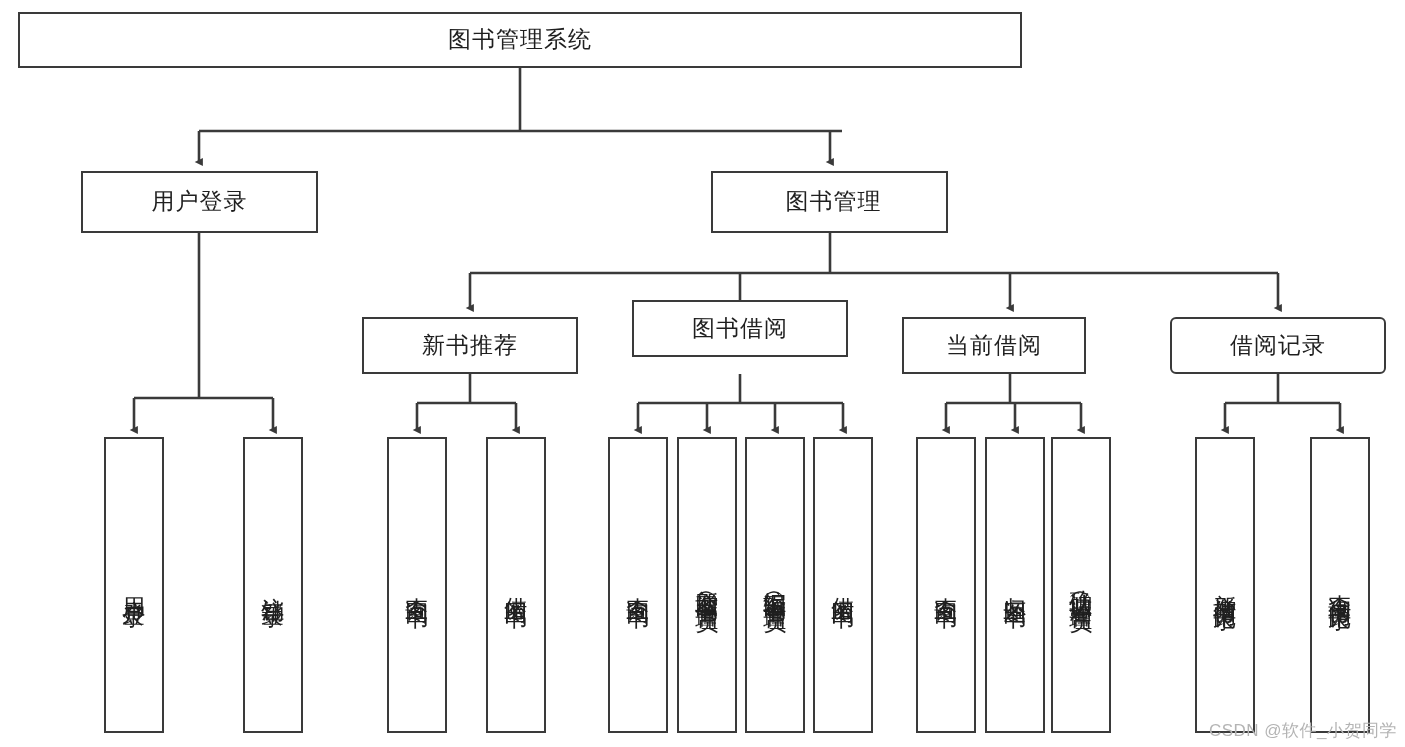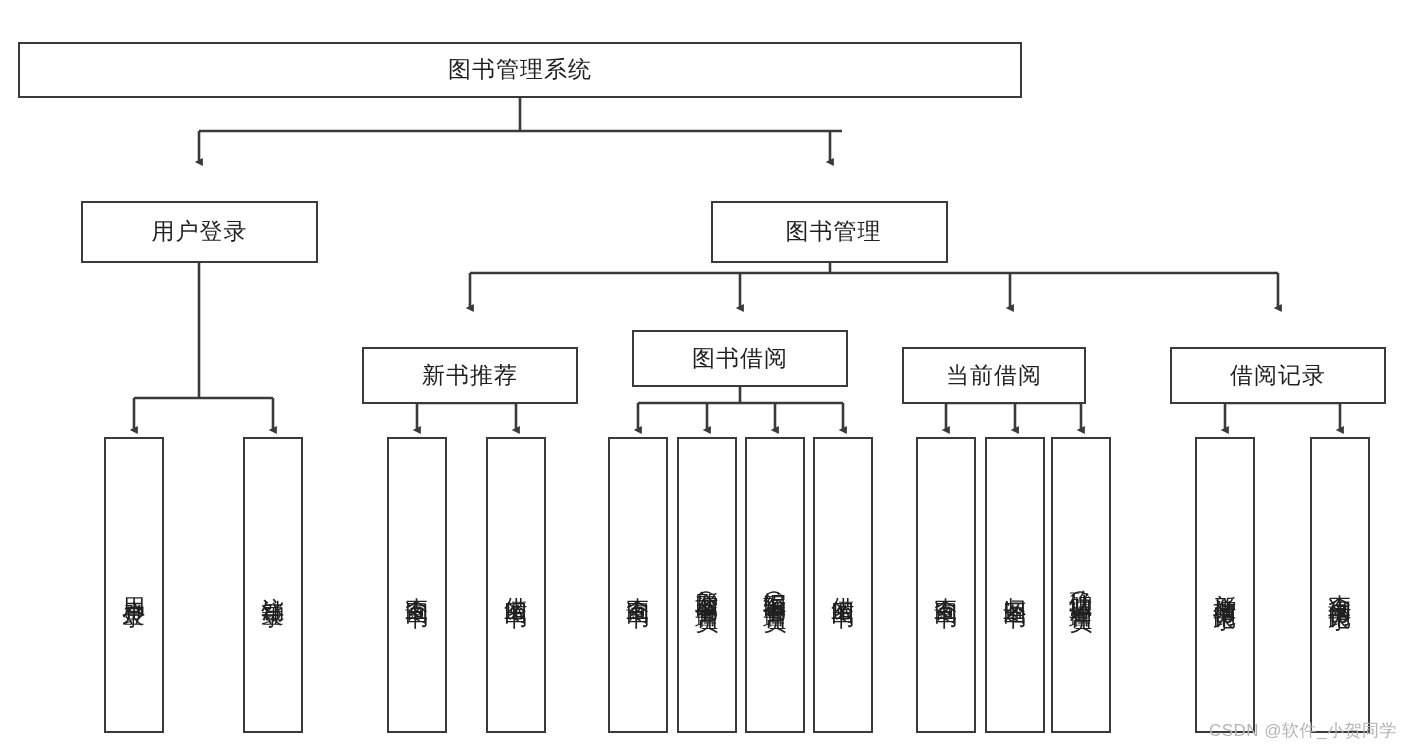--- a/index.html
+++ b/index.html
@@ -33,21 +33,20 @@
     color: #1f1f1f;
     display: flex;
     align-items: center;
     justify-content: center;
     text-align: center;
   }
   .node.h {
     font-size: 23px;
     letter-spacing: 1px;
     line-height: 1.1;
-    margin-top: 30px;
   }
   .node.v {
     writing-mode: vertical-rl;
     text-orientation: upright;
     font-size: 23px;
     line-height: 1.15;
     letter-spacing: 3px;
     padding: 4px 0;
   }
   .node.v .vtext {
@@ -133,21 +132,21 @@
 
   <div class="node h" style="left: 362px; top: 317px; width: 216px; height: 57px; border-color: rgb(58, 58, 58); background: rgb(255, 255, 255); color: rgb(31, 31, 31);">
     <span>新书推荐</span>
   </div>
   <div class="node h" style="left: 632px; top: 300px; width: 216px; height: 57px; border-color: rgb(58, 58, 58); background: rgb(255, 255, 255); color: rgb(31, 31, 31);">
     <span>图书借阅</span>
   </div>
   <div class="node h" style="left: 902px; top: 317px; width: 184px; height: 57px; border-color: rgb(58, 58, 58); background: rgb(255, 255, 255); color: rgb(31, 31, 31);">
     <span>当前借阅</span>
   </div>
-  <div class="node h" style="left: 1170px; top: 317px; width: 216px; height: 57px; border-color: rgb(58, 58, 58); background: rgb(255, 255, 255); color: rgb(31, 31, 31);">
+  <div class="node h" style="left: 1170px; top: 317px; width: 216px; height: 57px; border-color: rgb(58, 58, 58); background: rgb(255, 255, 255); color: rgb(31, 31, 31); border-radius: 6px;">
     <span>借阅记录</span>
   </div>
 
   <div class="node v" style="left: 104px; top: 437px; width: 60px; height: 296px; border-color: rgb(58, 58, 58); background: rgb(255, 255, 255); color: rgb(31, 31, 31);">
     <span class="vtext">用户登录</span>
   </div>
   <div class="node v" style="left: 243px; top: 437px; width: 60px; height: 296px; border-color: rgb(58, 58, 58); background: rgb(255, 255, 255); color: rgb(31, 31, 31);">
     <span class="vtext">注销登录</span>
   </div>
   <div class="node v" style="left: 387px; top: 437px; width: 60px; height: 296px; border-color: rgb(58, 58, 58); background: rgb(255, 255, 255); color: rgb(31, 31, 31);">

